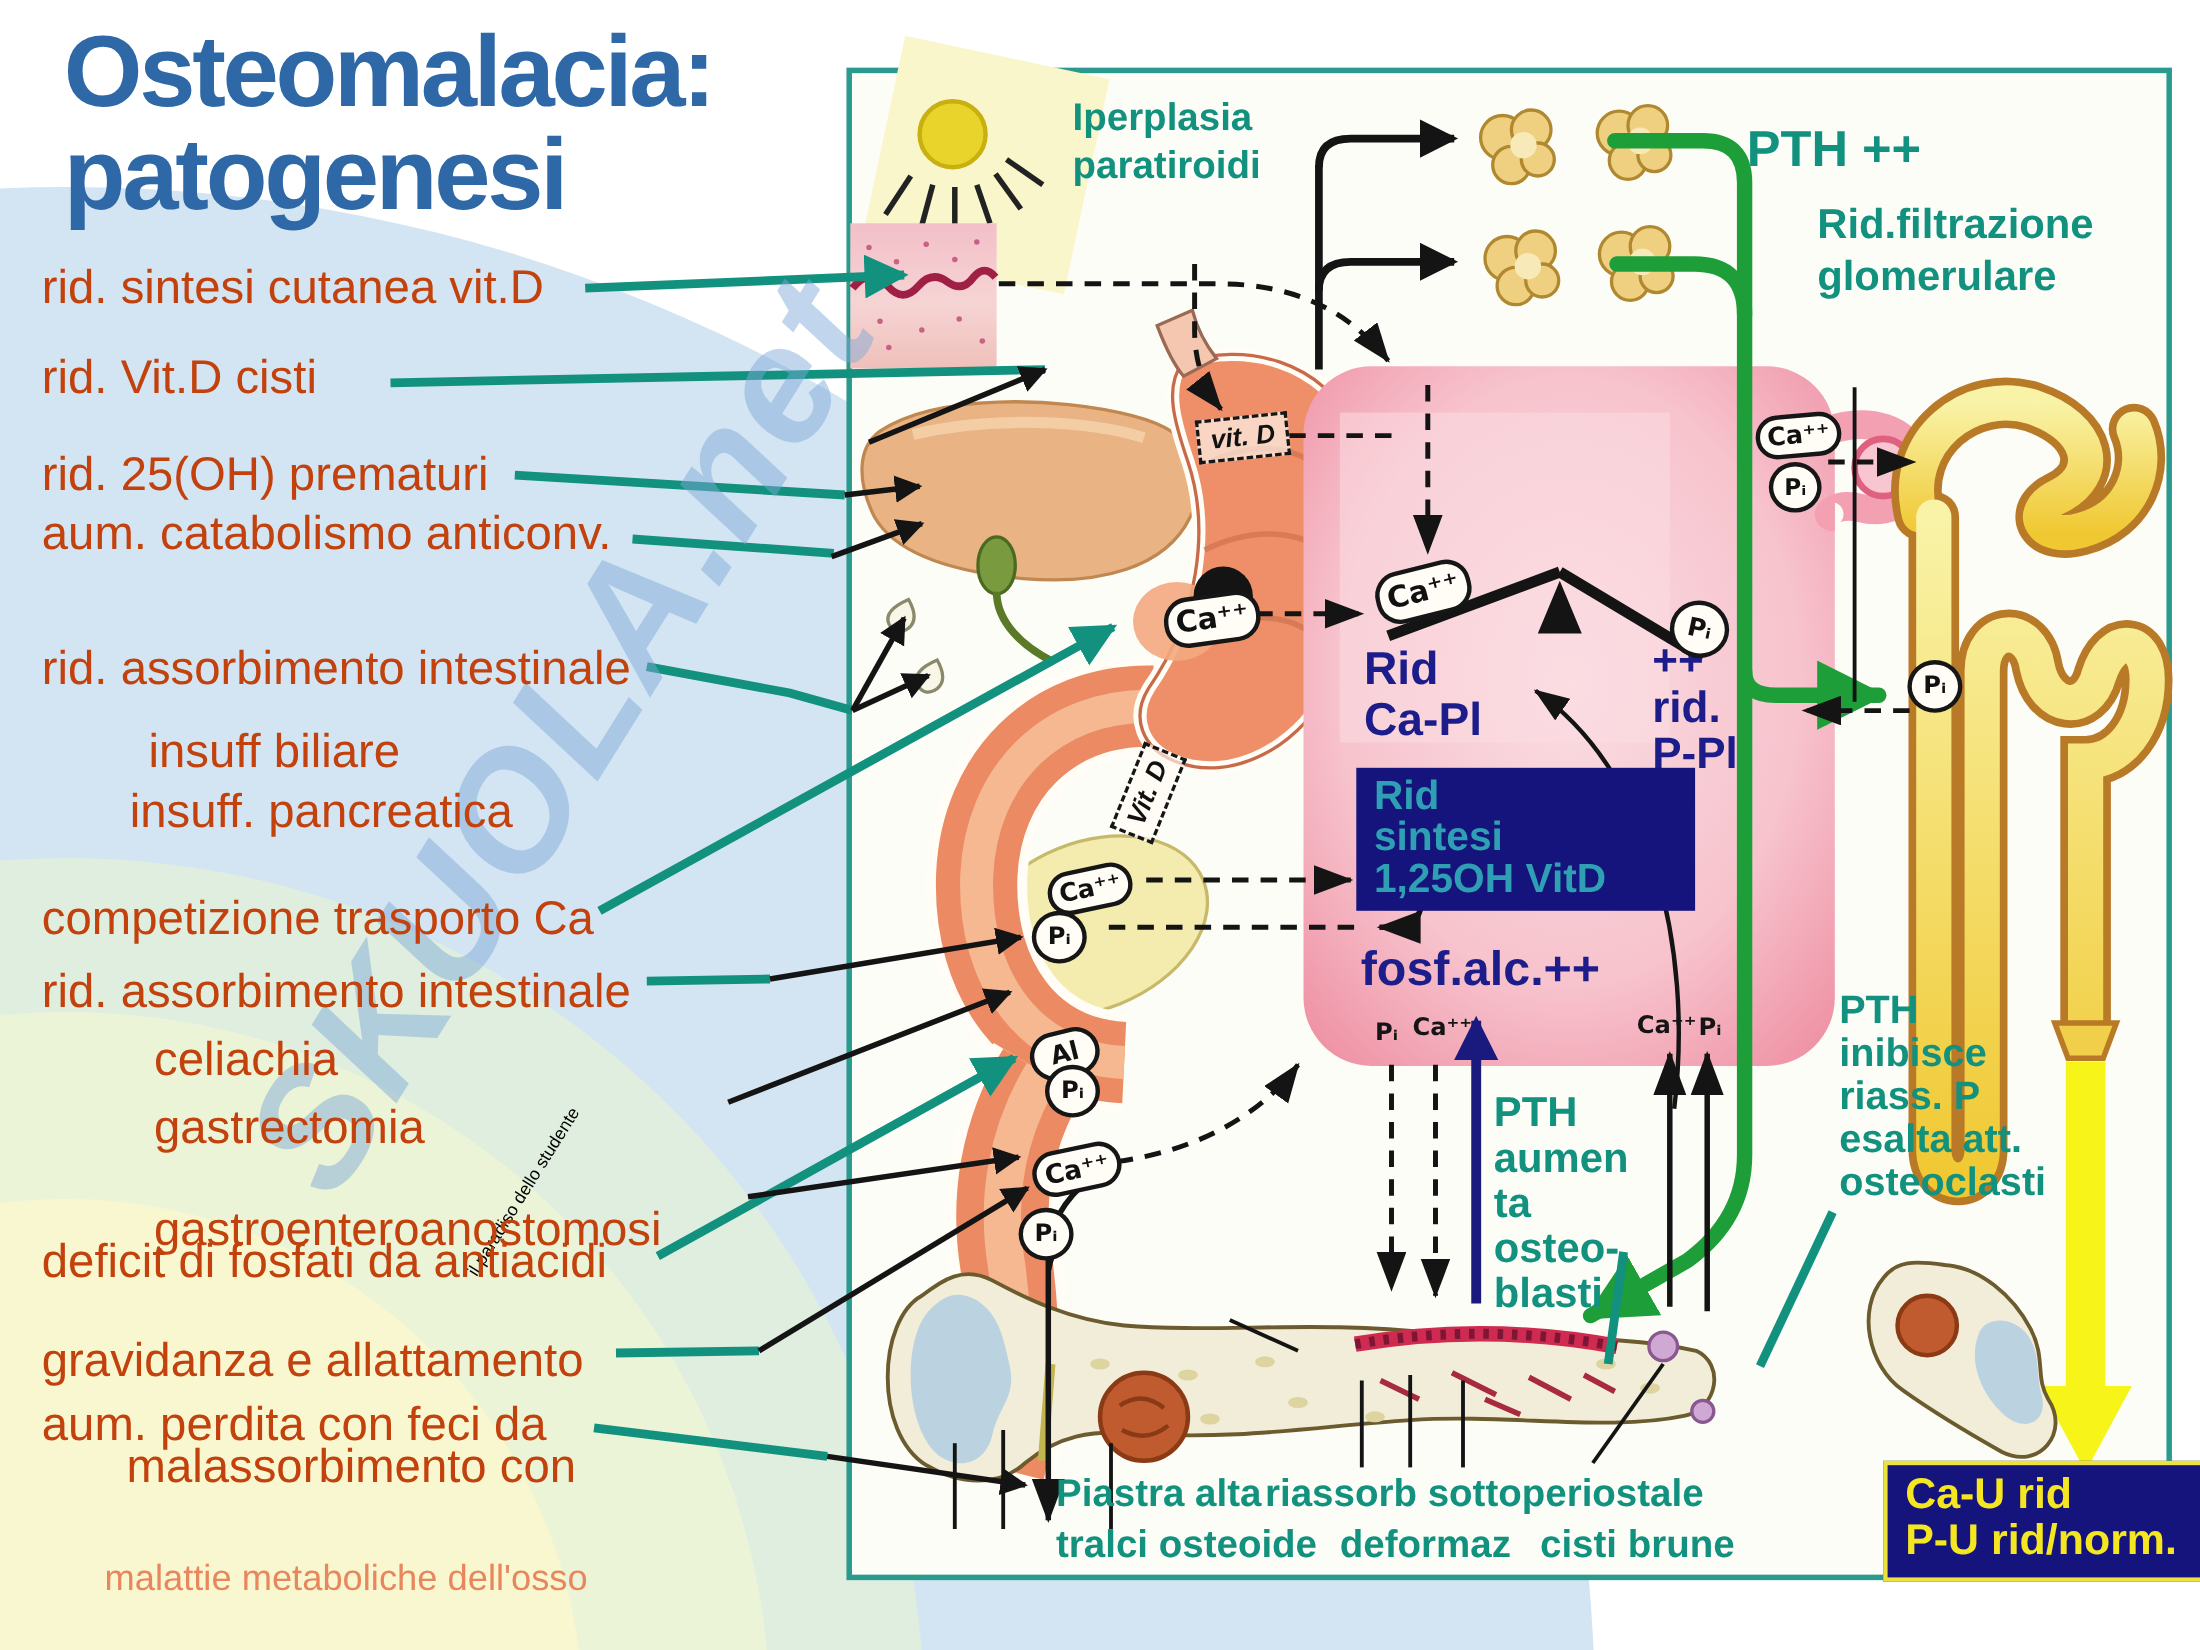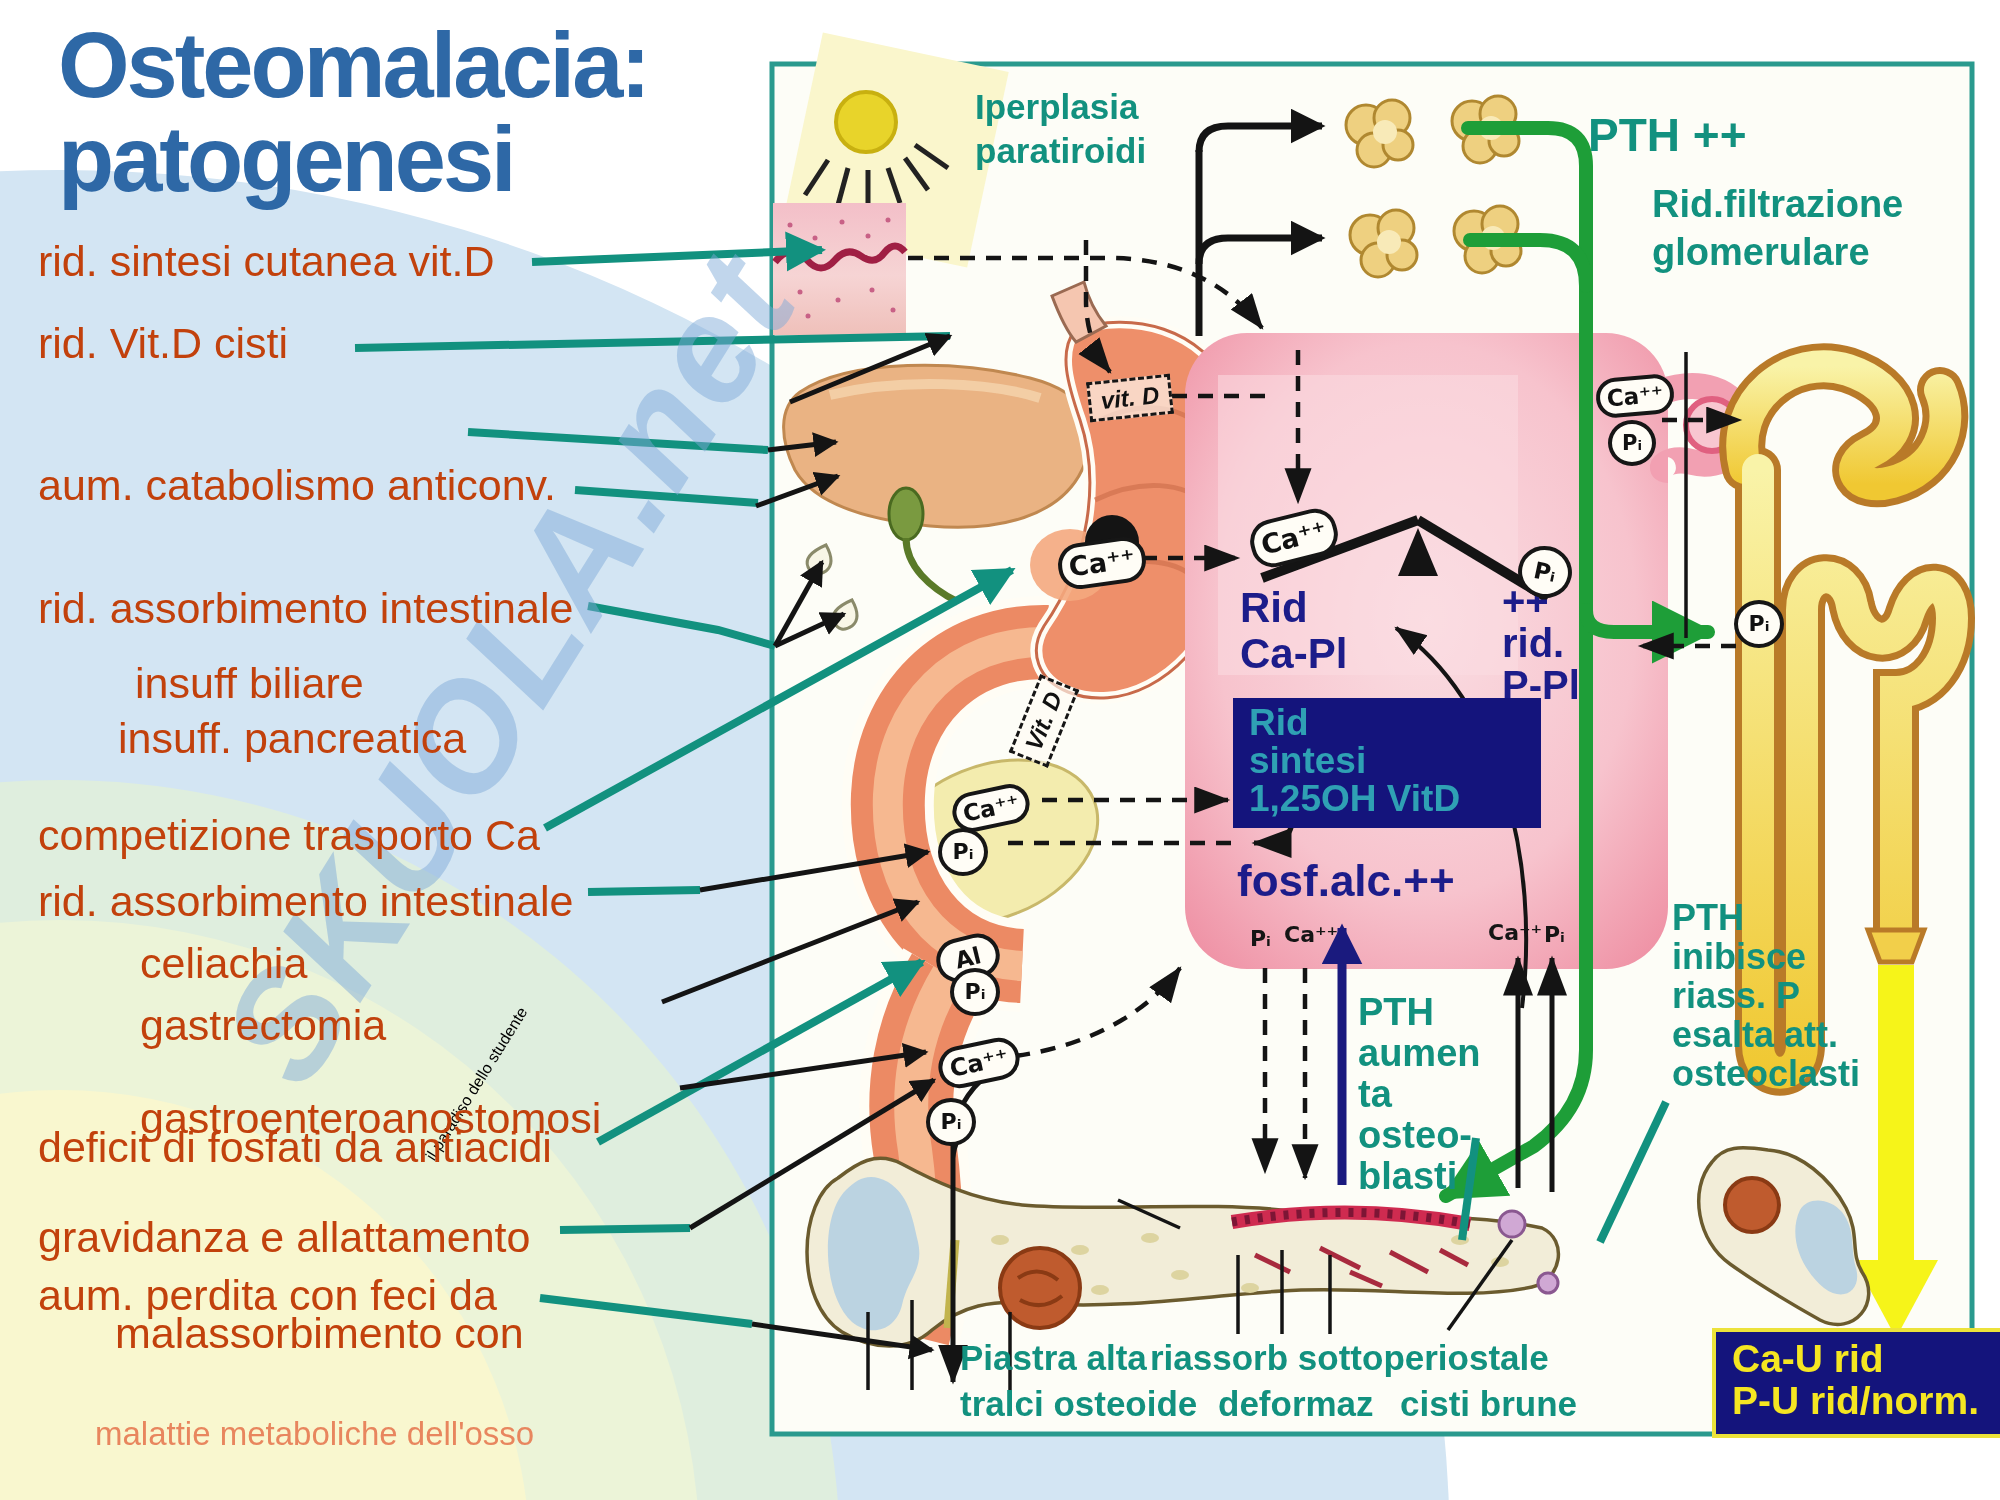--- a/index.html
+++ b/index.html
@@ -301,20 +301,21 @@
   </div>
   <div class="abs" style="left:430px;top:1150px;z-index:2;transform:rotate(-58deg);transform-origin:left center;pointer-events:none;">il paradiso dello studente</div>
 
   <div class="abs title" style="left:58px;top:18px;z-index:3">
     <div>Osteomalacia:</div>
     <div>patogenesi</div>
   </div>
 
   <div class="abs tl" style="left:38px;top:238px;z-index:3">rid. sintesi cutanea vit.D</div>
   <div class="abs tl" style="left:38px;top:320px;z-index:3">rid. Vit.D cisti</div>
+  <div class="abs tl" style="left:38px;top:408px;z-index:3">rid. 25(OH) prematuri</div>
   <div class="abs tl" style="left:38px;top:462px;z-index:3">aum. catabolismo anticonv.</div>
   <div class="abs tl" style="left:38px;top:585px;z-index:3">rid. assorbimento intestinale</div>
   <div class="abs tl" style="left:135px;top:660px;z-index:3">insuff biliare</div>
   <div class="abs tl" style="left:118px;top:715px;z-index:3">insuff. pancreatica</div>
   <div class="abs tl" style="left:38px;top:812px;z-index:3">competizione trasporto Ca</div>
   <div class="abs tl" style="left:38px;top:878px;z-index:3">rid. assorbimento intestinale</div>
   <div class="abs tl" style="left:140px;top:940px;z-index:3">celiachia</div>
   <div class="abs tl" style="left:140px;top:1002px;z-index:3">gastrectomia</div>
   <div class="abs tl" style="left:140px;top:1095px;z-index:3">gastroenteroanostomosi</div>
   <div class="abs tl" style="left:38px;top:1124px;z-index:3">deficit di fosfati da antiacidi</div>

